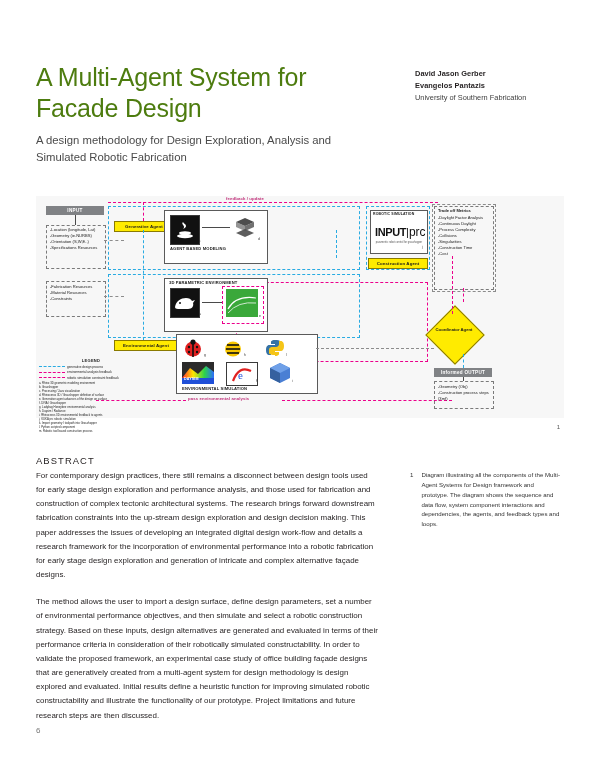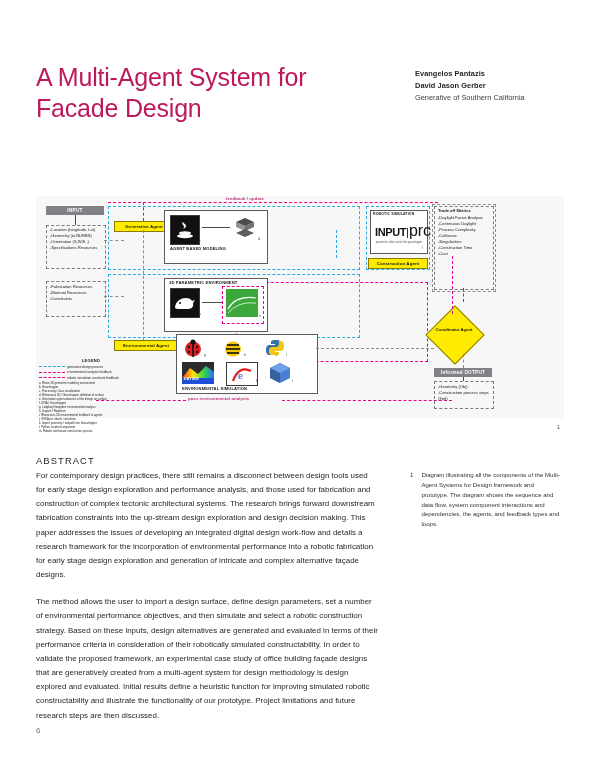--- a/index.html
+++ b/index.html
@@ -6,21 +6,21 @@
   body{
     width:600px;height:776px;background:#ffffff;
     font-family:"Liberation Sans",sans-serif;
     color:#1a1a1a;position:relative;overflow:hidden;
   }
   .page{position:absolute;inset:0;}
 
   
   .title{
     position:absolute;left:36px;top:62px;width:330px;
-    font-size:25px;line-height:1.22;font-weight:400;color:#be185d;
+    font-size:25px;line-height:1.22;font-weight:400;color:#4d7c0f;
     letter-spacing:-0.2px;
   }
   .subtitle{
     position:absolute;left:36px;top:132px;width:330px;
     font-size:11.3px;line-height:1.52;color:#4a4a4a;font-weight:400;
   }
   .authors{position:absolute;left:415px;top:68px;width:160px;}
   .author-name{font-size:7.4px;font-weight:700;color:#231f20;line-height:1.65;letter-spacing:0.05px;}
   .author-affil{font-size:7.4px;font-weight:400;color:#3d3d3d;line-height:1.6;}
 
@@ -87,24 +87,25 @@
   .cap-txt{font-size:6.1px;line-height:1.62;color:#333;}
 
   .pagenum{position:absolute;left:36px;top:726px;font-size:8px;color:#777;}
 </style>
 </head>
 <body>
 
 <div class="page">
 
   <div class="title">A Multi-Agent System for Facade Design</div>
+  <div class="subtitle">A design methodology for Design Exploration, Analysis and Simulated Robotic Fabrication</div>
   <div class="authors">
+    <div class="author-name">David Jason Gerber</div>
     <div class="author-name">Evangelos Pantazis</div>
-    <div class="author-name">David Jason Gerber</div>
-    <div class="author-affil">Generative of Southern California</div>
+    <div class="author-affil">University of Southern Fabrication</div>
   </div>
 
   <div class="figure">
     <div class="fig-inner">
 
       <div class="bluebox" style="left:72px;top:10px;width:250px;height:62px;"></div>
       <div class="bluebox" style="left:72px;top:78px;width:250px;height:62px;"></div>
       <div class="bluebox" style="left:330px;top:10px;width:62px;height:62px;"></div>
       <div class="pinkbox" style="left:200px;top:86px;width:190px;height:78px;"></div>
       <div class="graybox" style="left:396px;top:8px;width:62px;height:86px;"></div>
@@ -277,21 +278,21 @@
       <div class="idx" style="left:256px;top:183px;">i</div>
       <div class="caps" style="left:146px;top:190px;">ENVIRONMENTAL SIMULATION</div>
 
       <div class="tinylbl" style="left:152px;top:200px;">pass environmental analysis</div>
       <div class="hlinep" style="left:60px;top:204px;width:90px;"></div>
       <div class="hlinep" style="left:246px;top:204px;width:170px;"></div>
 
       <div class="wbox" style="left:334px;top:14px;width:56px;height:42px;"></div>
       <div class="caps" style="left:337px;top:16px;font-size:3.5px;">ROBOTIC SIMULATION</div>
       <div style="position:absolute;left:339px;top:26px;width:48px;text-align:center;">
-        <span style="font-size:11px;font-weight:700;letter-spacing:-0.4px;color:#111;">INPUT</span><span style="font-size:11px;color:#111;">|</span><span style="font-size:16px;color:#111;margin-top:48px;">prc</span>
+        <span style="font-size:11px;font-weight:700;letter-spacing:-0.4px;color:#111;">INPUT</span><span style="font-size:11px;color:#111;">|</span><span style="font-size:12px;color:#111;margin-top:48px;">prc</span>
         <div style="font-size:2.6px;color:#555;margin-top:0.5px;">parametric robot control for grasshopper</div>
       </div>
       <div class="idx" style="left:386px;top:49px;">j</div>
 
       <div class="dbox" style="left:398px;top:10px;width:58px;height:82px;"></div>
       <div class="listtxt" style="left:402px;top:12px;width:54px;font-weight:700;">Trade off Metrics</div>
       <div class="listtxt" style="left:402px;top:19px;width:54px;white-space:pre-line;">-Daylight Factor Analysis
 -Continuous Daylight
 -Process Complexity
 -Collisions

